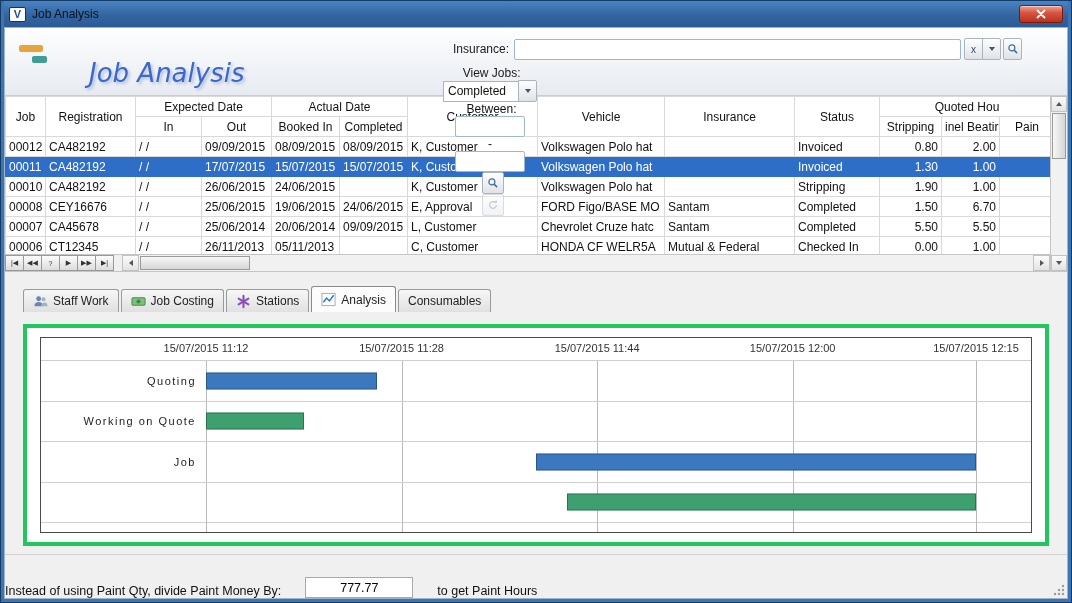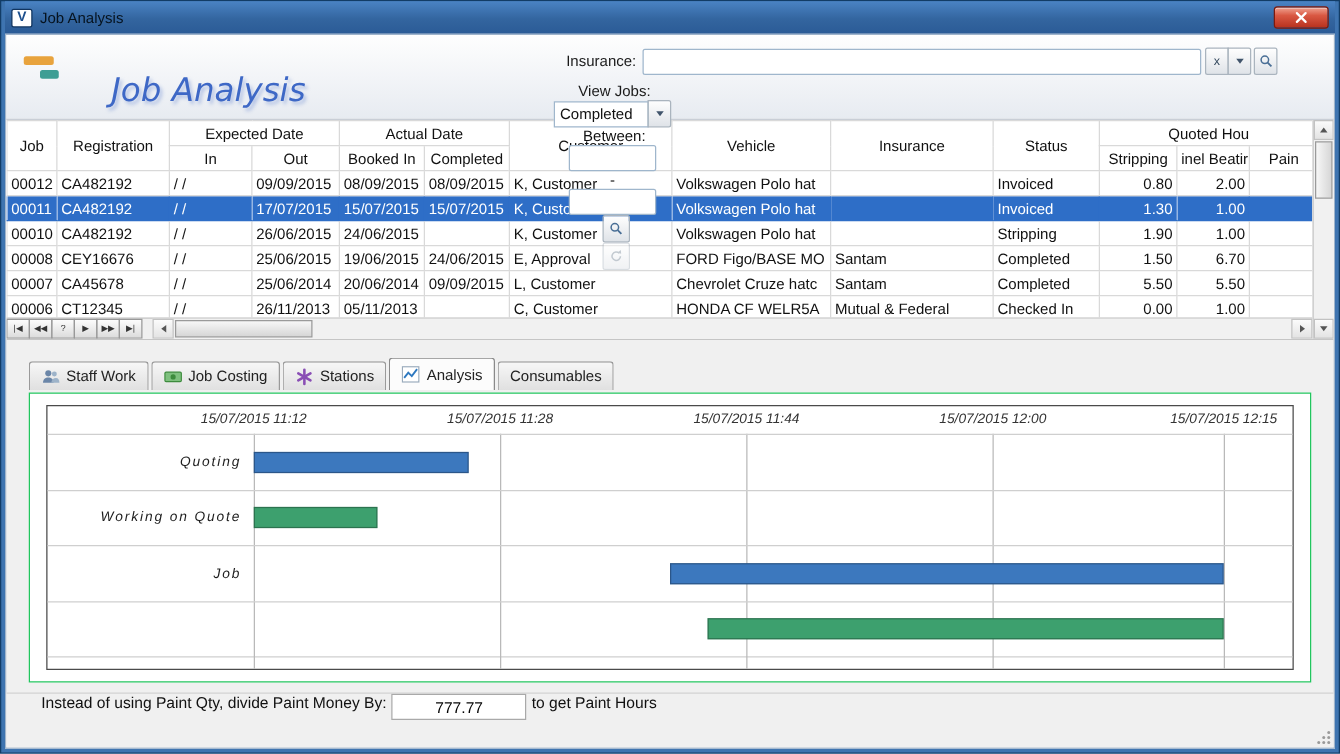--- a/index.html
+++ b/index.html
@@ -93,43 +93,43 @@
   
   .tabbar { margin:14px 0 0 18px; height:26px; flex:0 0 auto; display:flex; align-items:flex-end; }
   .tab { height:23px; display:flex; align-items:center; padding:0 9px; margin-right:2px;
     border:1px solid #9a9a9a; border-bottom:none; border-radius:3px 3px 0 0;
     background:linear-gradient(#f7f7f7,#e0e0e0); color:#222; }
   .tab.active { height:26px; background:#fcfcfc; border-color:#8a8a8a; position:relative; z-index:2; }
   .tab-icon { width:15px; height:15px; margin-right:5px; display:inline-flex; }
   .tab-icon svg { width:15px; height:15px; }
 
   
-  .chart-outer { flex:1; margin:2px 18px 8px; background:#fff; border:1px solid #22c55e;
-    padding:9px 13px; min-height:0;font-style:italic; }
+  .chart-outer { flex:1; margin:12px 18px 8px; background:#fff; border:4px solid #22c55e;
+    padding:9px 13px; min-height:0; }
   .chart-frame { height:100%; border:1px solid #4a4a4a; position:relative; display:flex;
     flex-direction:column; background:#fff; }
   .axis-row { height:22px; flex:0 0 22px; position:relative; }
   .axis-label { position:absolute; top:4px; transform:translateX(-50%); white-space:nowrap;
     font-size:11px; color:#333; }
   .rows-wrap { flex:1; position:relative; display:flex; flex-direction:column; }
   .gridlines { position:absolute; left:0; top:0; bottom:0; right:0; pointer-events:none; }
   .gridline { position:absolute; top:0; bottom:0; width:1px; background:#b9b9b9; }
   .g-row { flex:1; display:flex; align-items:center; border-top:1px solid #cfcfcf; position:relative; }
   .g-spacer { flex:0 0 10px; border-top:1px solid #cfcfcf; }
   .g-label { width:165px; flex:0 0 165px; text-align:right; padding-right:10px;
     font-size:11px; letter-spacing:1.5px; color:#1d1d1d; }
   .g-track { flex:1; position:relative; height:100%; margin-right:55px; }
   .g-bar { position:absolute; top:50%; transform:translateY(-50%); height:17px;
     border:1px solid rgba(0,0,0,.28); }
 
   
-  .footer { flex:0 0 44px; display:flex; align-items:flex-start; background:#f0f0f0;
-    border-top:1px solid #d2d2d2; padding:0 28px; position:relative; font-size:12.5px; }
+  .footer { flex:0 0 44px; display:flex; align-items:flex-end; background:#f0f0f0;
+    border-top:1px solid #d2d2d2; padding:0 0; position:relative; font-size:12.5px; }
   .paint-input { width:108px; height:21px; border:1px solid #a9a9a9; background:#fff;
-    text-align:center; margin:0 4px; font:inherit; }
+    text-align:center; margin:0 24px; font:inherit; }
   .footer-buttons { margin-left:auto; display:flex; }
   .btn { height:25px; min-width:90px; border:1px solid #8e8e8e; border-radius:3px;
     background:linear-gradient(#fdfdfd,#dcdcdc); display:flex; align-items:center;
     justify-content:center; gap:6px; margin-left:10px; padding:0 10px; }
   .btn svg { width:14px; height:14px; }
   .grip { position:absolute; right:2px; bottom:2px; width:13px; height:13px; }
 </style>
 </head>
 <body>
 

